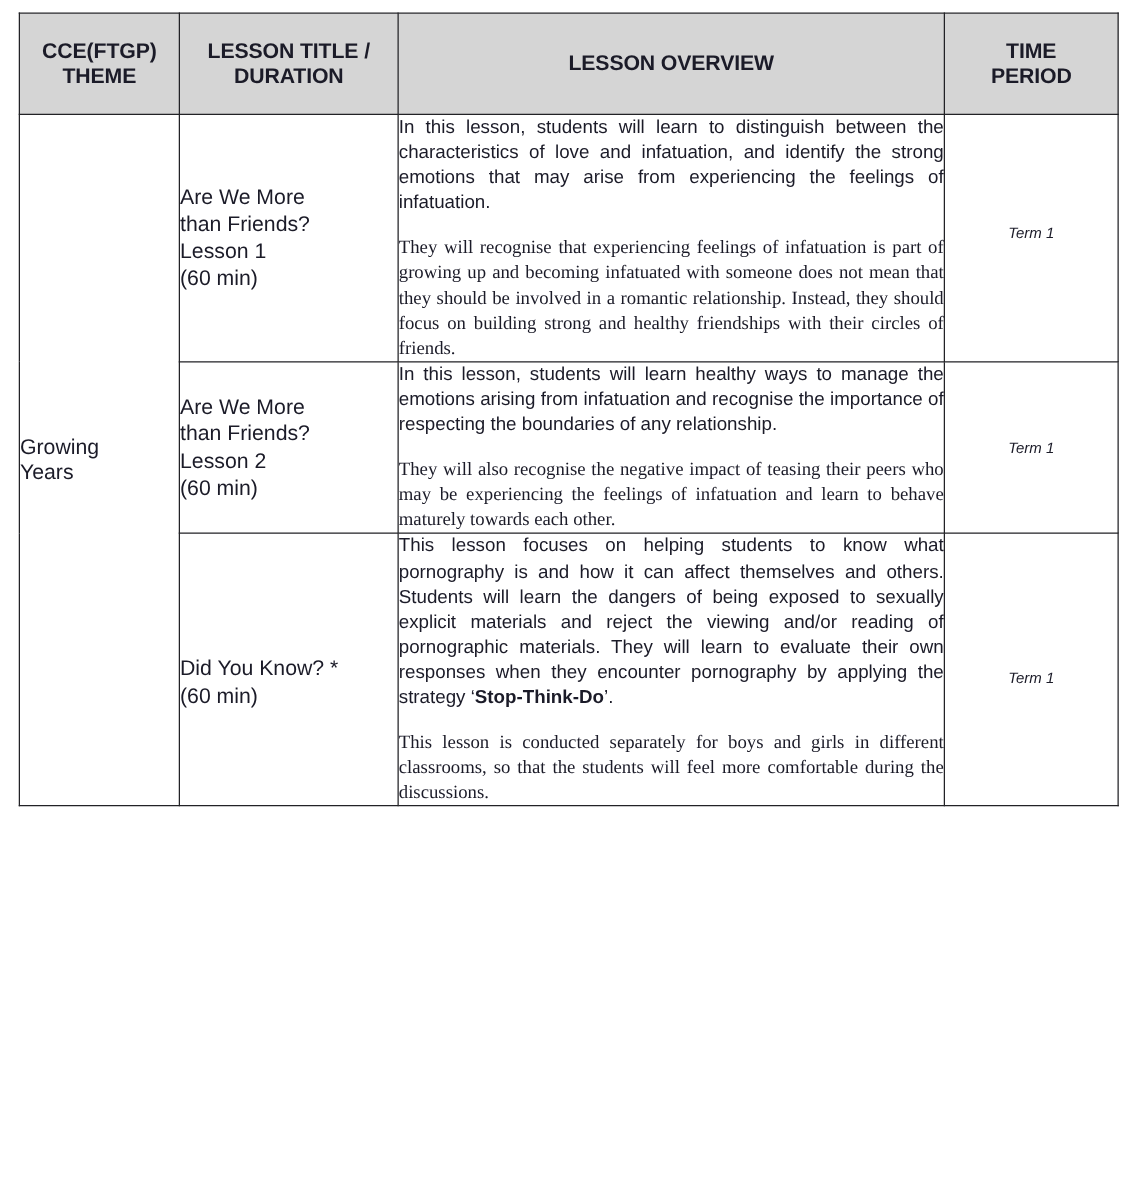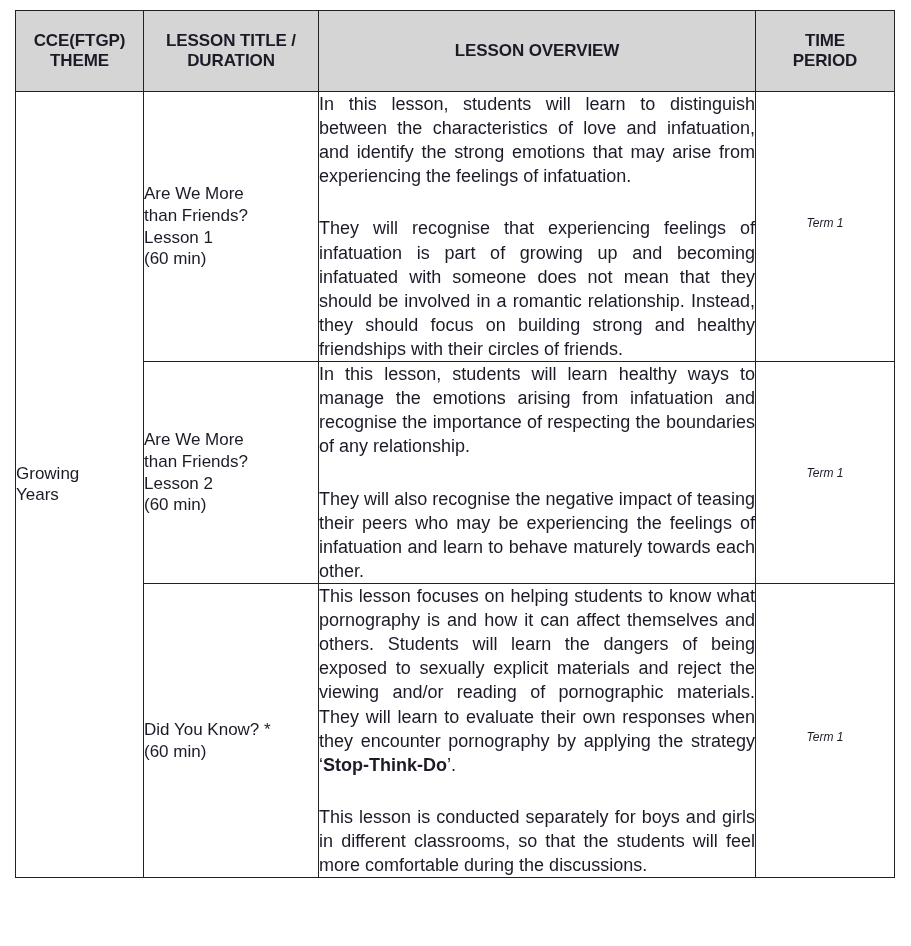--- a/index.html
+++ b/index.html
@@ -74,29 +74,29 @@
   td.period-cell {
     text-align: center;
     font-size: 12px;
     vertical-align: middle;
     font-style: italic;
   }
 
   td.overview-cell {
     vertical-align: top;
     padding: 6px 9px 4px 11px;
-    font-size: 18px;
+    font-size: 15px;
     line-height: 1.34;
   }
   td.overview-cell p {
     margin: 0 0 0 0;
     text-align: justify;
     text-justify: inter-word;
   }
-  td.overview-cell p + p { margin-top: 28px; }
+  td.overview-cell p + p { margin-top: 16px; font-family: Liberation Serif, serif; }
   td.overview-cell p.last-line-natural { text-align: justify; }
   td.overview-cell b { font-weight: bold; }
 
   
   .row1 td.period-cell { padding-bottom: 8px; }
   .row3 td.period-cell { padding-top: 12px; }
   .row3 td.title-cell  { padding-top: 20px; }
 </style>
 </head>
 <body>

